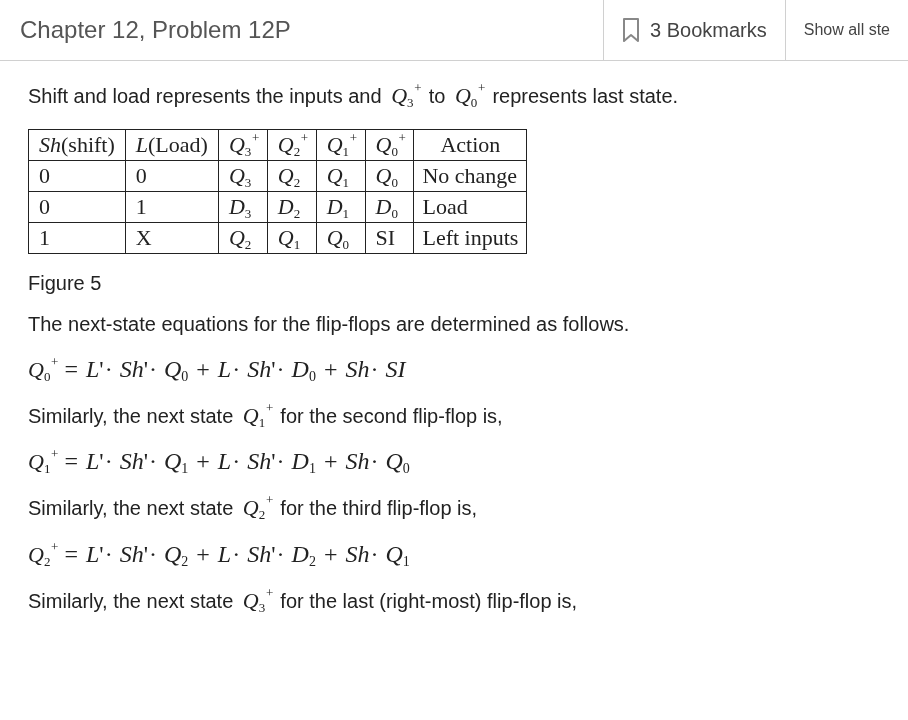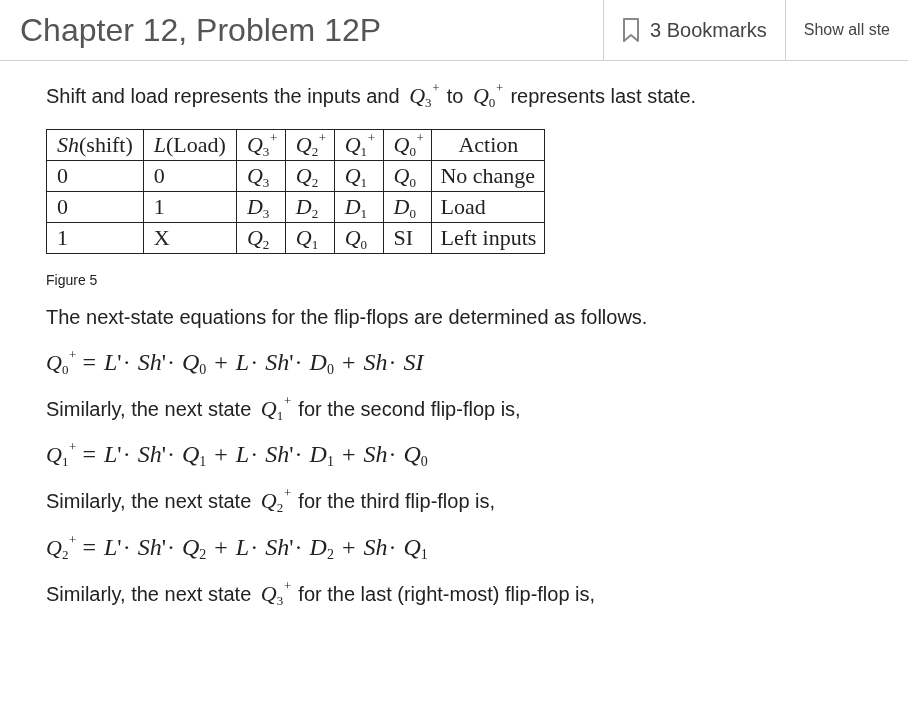--- a/index.html
+++ b/index.html
@@ -13,21 +13,21 @@
   }
   .header {
     display: flex;
     align-items: center;
     border-bottom: 1px solid #d0d0d0;
     height: 60px;
     padding-left: 20px;
   }
   .header .title {
     flex: 1;
-    font-size: 32px;
+    font-size: 24px;
     color: #555;
   }
   .header .bookmark-group {
     display: flex;
     align-items: center;
     padding: 0 18px;
     height: 100%;
     border-left: 1px solid #d0d0d0;
     font-size: 20px;
     color: #444;
@@ -43,21 +43,21 @@
     white-space: nowrap;
     overflow: hidden;
   }
   .bookmark-icon {
     width: 18px;
     height: 24px;
     margin-right: 10px;
     display: inline-block;
   }
   .content {
-    padding: 10px 28px 0 46px;
+    padding: 10px 28px 0 28px;
     font-size: 20px;
     color: #222;
   }
   .content p, .content div.line {
     margin: 10px 0 18px 0;
     line-height: 1.35;
   }
   table.state-table {
     border-collapse: collapse;
     margin: 6px 0 18px 0;
@@ -126,21 +126,21 @@
   .inline-q {
     display: inline-block;
     position: relative;
     font-family: "Times New Roman", Times, serif;
     font-style: italic;
     font-size: 22px;
     margin: 0 4px;
   }
   .inline-q .sub { font-size: 13px; position: relative; bottom:-4px; font-style: normal; }
   .inline-q .sup { position: absolute; font-size:13px; top:-2px; right:-8px; font-style: normal; }
-  .fig-label { font-size:14px; margin: 6px 0 16px 0; }
+  .fig-label { font-size:20px; margin: 6px 0 16px 0; }
 </style>
 </head>
 <body>
 
 <div class="header">
   <div class="title">Chapter 12, Problem 12P</div>
   <div class="bookmark-group">
     <span class="bookmark-icon">
       <svg viewBox="0 0 18 24" width="18" height="24">
         <path d="M2 1 H16 V23 L9 17 L2 23 Z" fill="none" stroke="#888" stroke-width="2" stroke-linejoin="round"></path>

